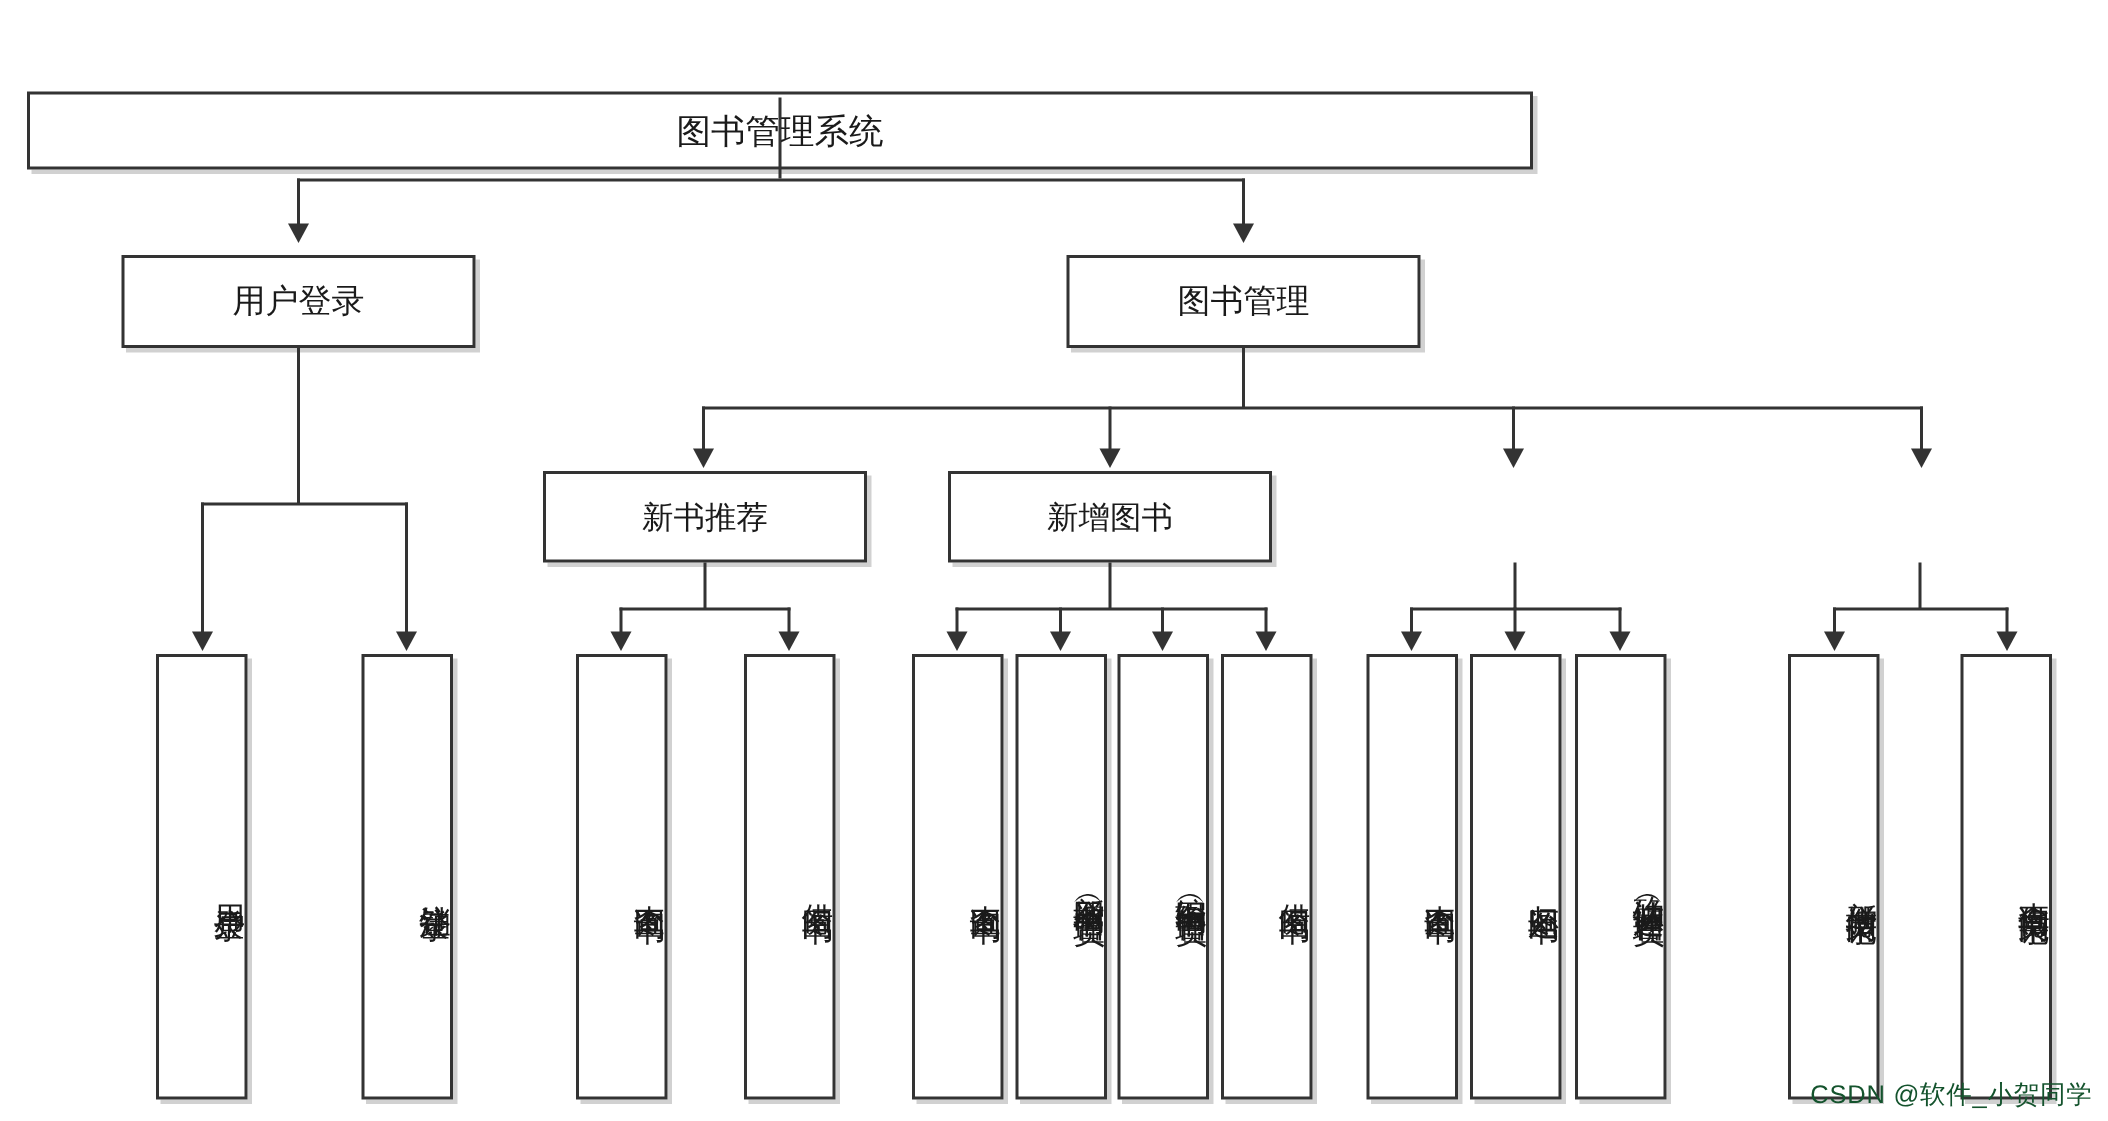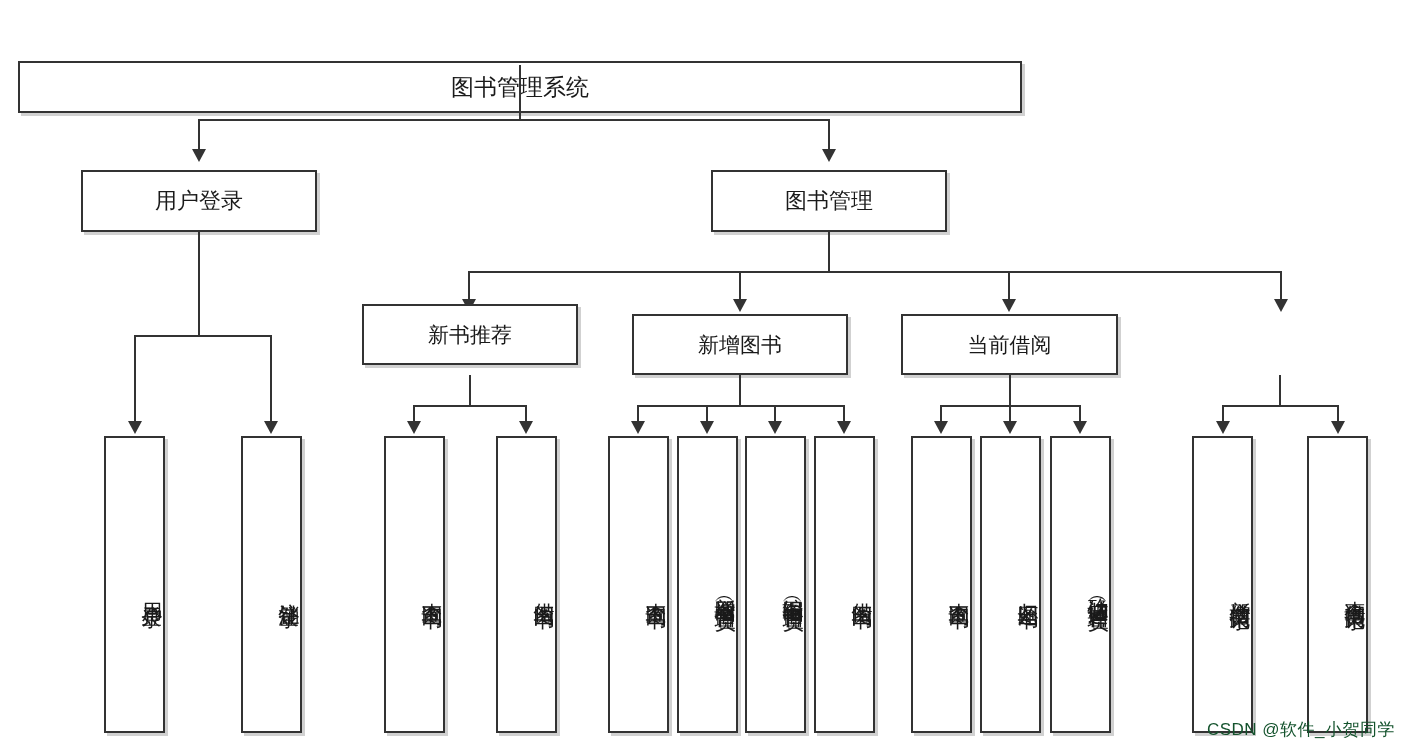--- a/index.html
+++ b/index.html
@@ -119,28 +119,25 @@
   <div class="edge h" style="left:468px; top:271px; width:814px; height:2px;"></div>
   <div class="edge v" style="left:468px; top:271px; width:2px; height:30px;"></div>
   <div class="arrow" style="left:462px; top:299px;"></div>
   <div class="edge v" style="left:739px; top:271px; width:2px; height:30px;"></div>
   <div class="arrow" style="left:733px; top:299px;"></div>
   <div class="edge v" style="left:1008px; top:271px; width:2px; height:30px;"></div>
   <div class="arrow" style="left:1002px; top:299px;"></div>
   <div class="edge v" style="left:1280px; top:271px; width:2px; height:30px;"></div>
   <div class="arrow" style="left:1274px; top:299px;"></div>
 
-  <div class="node level2" style="left:362px; top:304px; width:216px; height:61px;">
+  <div class="node level2" style="left:362px; top:314px; width:216px; height:61px;">
     <span class="label">新书推荐</span>
   </div>
   <div class="node level2" style="left:632px; top:314px; width:216px; height:61px;">
     <span class="label">新增图书</span>
-  </div>
-  <div class="node level2" style="left:901px; top:314px; width:217px; height:61px;">
-    <span class="label">当前借阅</span>
   </div>
 
   <div class="edge v" style="left:469px; top:375px; width:2px; height:31px;"></div>
   <div class="edge h" style="left:413px; top:405px; width:114px; height:2px;"></div>
   <div class="edge v" style="left:413px; top:405px; width:2px; height:18px;"></div>
   <div class="arrow" style="left:407px; top:421px;"></div>
   <div class="edge v" style="left:525px; top:405px; width:2px; height:18px;"></div>
   <div class="arrow" style="left:519px; top:421px;"></div>
 
   <div class="edge v" style="left:739px; top:375px; width:2px; height:31px;"></div>

